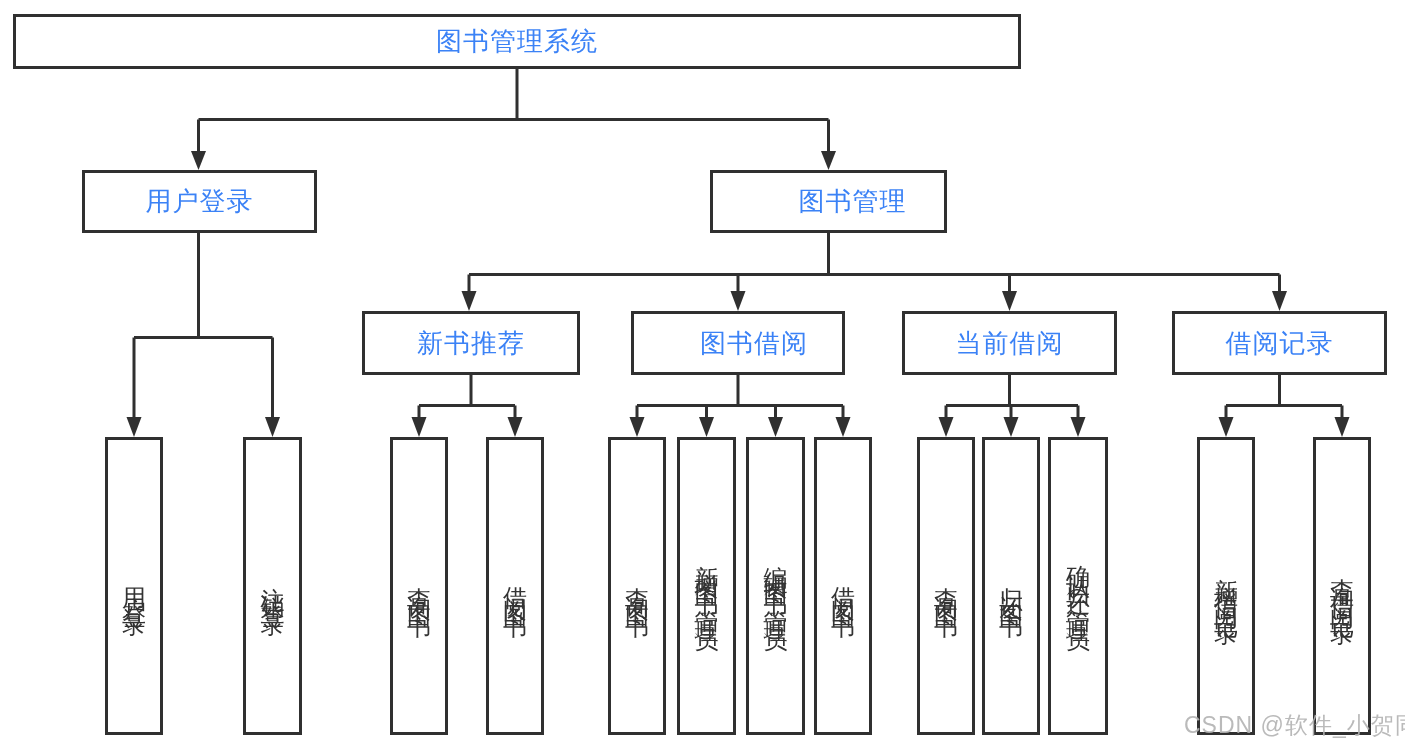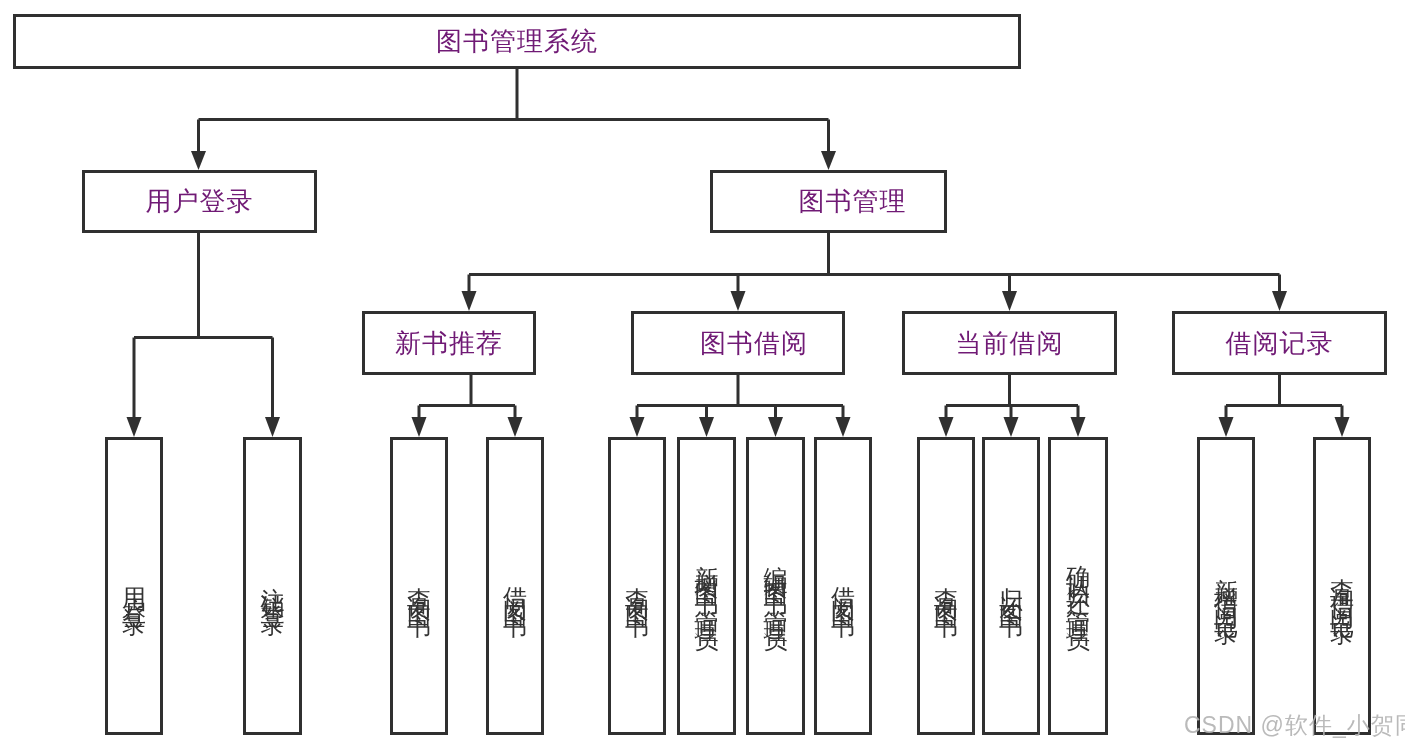--- a/index.html
+++ b/index.html
@@ -9,21 +9,21 @@
     background:#ffffff;
     font-family:"Liberation Sans","DejaVu Sans",sans-serif;
     overflow:hidden;
   }
   .node{
     position:absolute;
     box-sizing:border-box;
     border:3px solid #303030;
     background:#ffffff;
     display:flex;align-items:center;justify-content:center;
-    color:#701a75;
+    color:#3b82f6;
     font-size:26px;
     letter-spacing:1px;
     white-space:nowrap;
   }
   .leaf{
     position:absolute;
     box-sizing:border-box;
     top:437px;height:298px;
     border:3px solid #303030;
     background:#ffffff;
@@ -97,21 +97,21 @@
       <polygon points="1218.5,417 1233.5,417 1226,437"></polygon>
       <polygon points="1334.5,417 1349.5,417 1342,437"></polygon>
     </g>
   </svg>
 
   <div class="node" style="left:13px;top:14px;width:1008px;height:55px;">图书管理系统</div>
 
   <div class="node" style="left:82px;top:170px;width:235px;height:63px;">用户登录</div>
   <div class="node" style="left:710px;top:170px;width:237px;height:63px;padding-left:48px;">图书管理</div>
 
-  <div class="node" style="left:362px;top:311px;width:174px;height:64px;">新书推荐</div>
+  <div class="node" style="left:362px;top:311px;width:218px;height:64px;">新书推荐</div>
   <div class="node" style="left:631px;top:311px;width:214px;height:64px;padding-left:32px;">图书借阅</div>
   <div class="node" style="left:902px;top:311px;width:215px;height:64px;">当前借阅</div>
   <div class="node" style="left:1172px;top:311px;width:215px;height:64px;">借阅记录</div>
 
   <div class="leaf" style="left:105px;width:58px;">
     <span>用户登录</span>
   </div>
   <div class="leaf" style="left:243px;width:59px;">
     <span>注销登录</span>
   </div>

